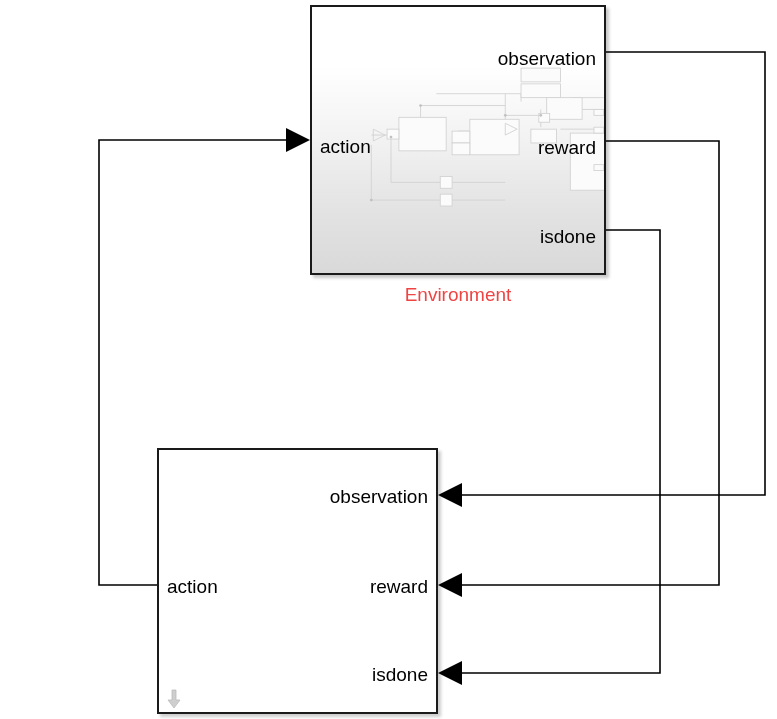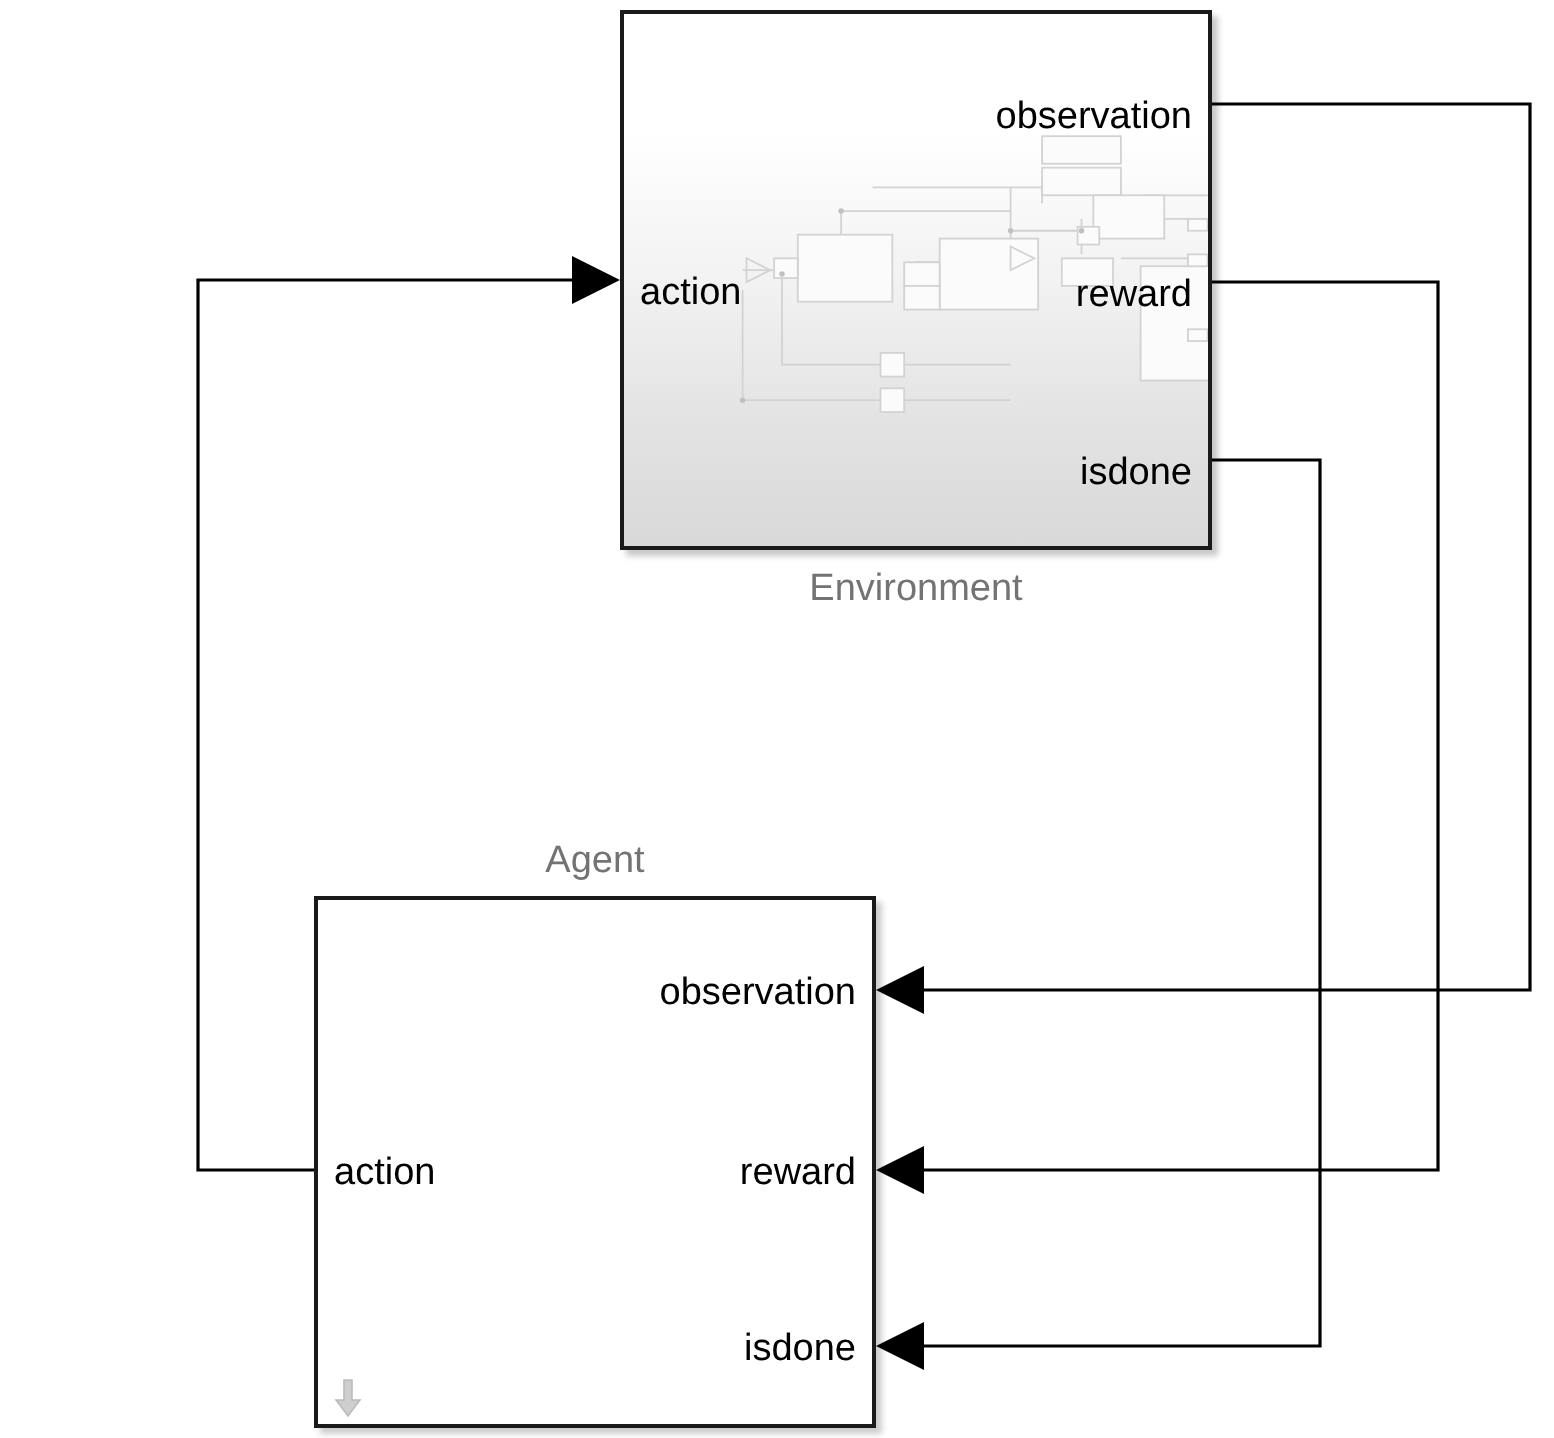--- a/index.html
+++ b/index.html
@@ -59,21 +59,21 @@
     white-space: nowrap;
     line-height: 1;
     text-align: right;
   }
   .port-label.right {
     text-align: center;
   }
   .block-title {
     position: absolute;
     font-size: 19px;
-    color: #737373;
+    color: #ef4444;
     white-space: nowrap;
     line-height: 1;
     text-align: center;
   }
   .subsys-preview {
     position: absolute;
     left: 0;
     top: 0;
     width: 100%;
     height: 100%;
@@ -167,21 +167,20 @@
 
     <span class="port-label right" style="right: 8px; top: 42px;">observation</span>
 
     <span class="port-label right" style="right: 8px; top: 131px;">reward</span>
 
     <span class="port-label right" style="right: 8px; top: 220px;">isdone</span>
   </div>
 
   <div class="block-title" style="left: 310px; top: 285px; width: 296px;">Environment</div>
 
-  <div class="block-title" style="left: 157px; top: 421px; width: 281px;">Agent</div>
 
   <div class="agent-block">
 
     <span class="port-label" style="left: 8px; top: 127px;">action</span>
 
     <span class="port-label right" style="right: 8px; top: 37px;">observation</span>
 
     <span class="port-label right" style="right: 8px; top: 127px;">reward</span>
 
     <span class="port-label right" style="right: 8px; top: 215px;">isdone</span>

